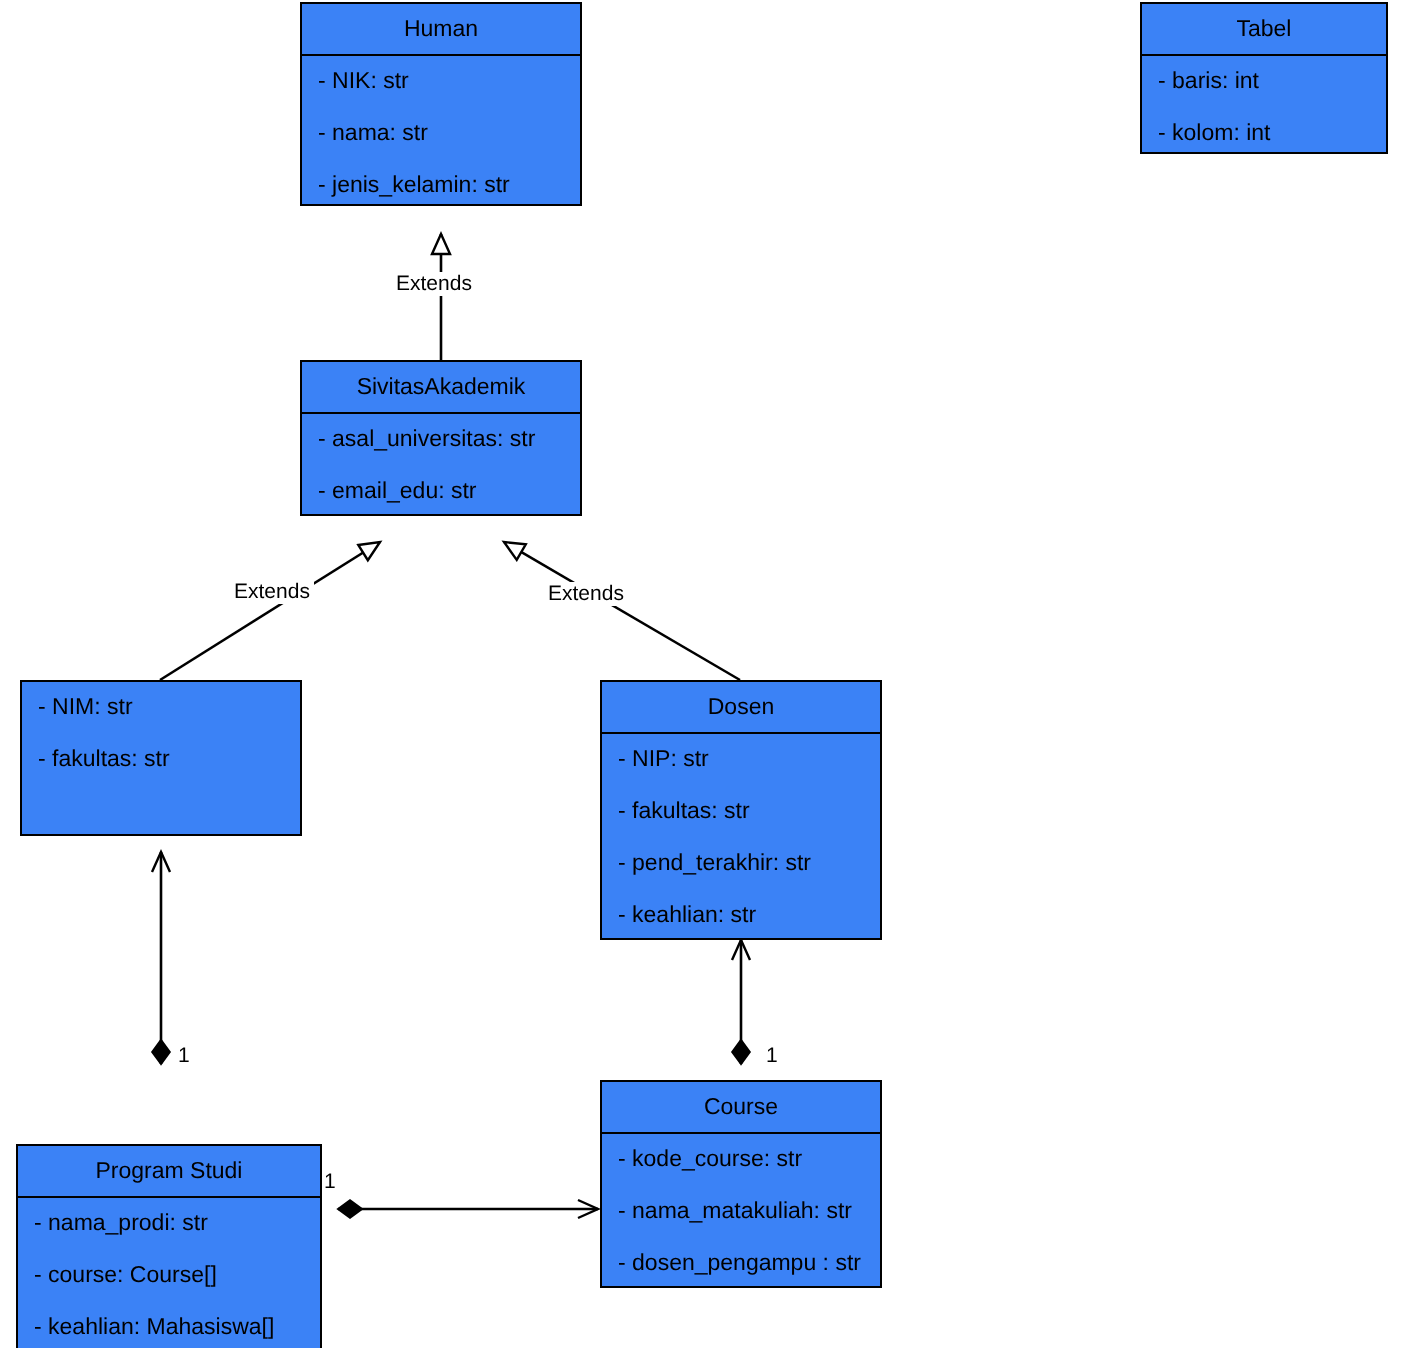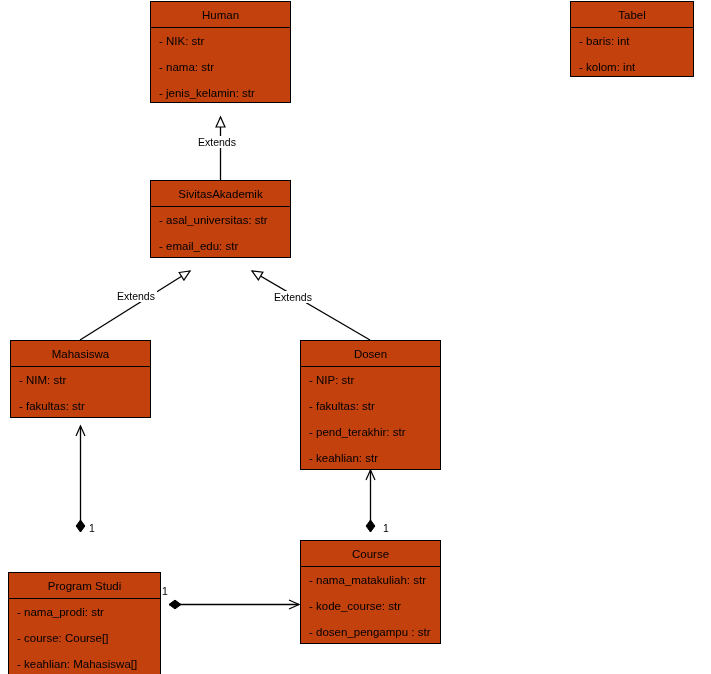--- a/index.html
+++ b/index.html
@@ -16,21 +16,21 @@
     position: relative;
     width: 711px;
     height: 674px;
     background: #ffffff;
     overflow: hidden;
   }
   .uml-class {
     position: absolute;
     box-sizing: border-box;
     border: 1.4px solid #000000;
-    background: #c2410c;
+    background: #3b82f6;
     z-index: 3;
   }
   .uml-header {
     box-sizing: border-box;
     height: 26px;
     line-height: 26px;
     text-align: center;
     font-size: 11.5px;
     border-bottom: 1.4px solid #000000;
     white-space: nowrap;
@@ -144,21 +144,20 @@
 
   <div class="uml-class" style="left:150px; top:180px; width:141px; height:78px;">
     <div class="uml-header">SivitasAkademik</div>
     <div class="uml-attrs">
       <div class="uml-attr">- asal_universitas: str</div>
       <div class="uml-attr">- email_edu: str</div>
     </div>
   </div>
 
   <div class="uml-class" style="left:10px; top:340px; width:141px; height:78px;">
-    <div class="uml-header">Mahasiswa</div>
     <div class="uml-attrs">
       <div class="uml-attr">- NIM: str</div>
       <div class="uml-attr">- fakultas: str</div>
     </div>
   </div>
 
   <div class="uml-class" style="left:300px; top:340px; width:141px; height:130px;">
     <div class="uml-header">Dosen</div>
     <div class="uml-attrs">
       <div class="uml-attr">- NIP: str</div>
@@ -173,22 +172,22 @@
     <div class="uml-attrs">
       <div class="uml-attr">- nama_prodi: str</div>
       <div class="uml-attr">- course: Course[]</div>
       <div class="uml-attr">- keahlian: Mahasiswa[]</div>
     </div>
   </div>
 
   <div class="uml-class" style="left:300px; top:540px; width:141px; height:104px;">
     <div class="uml-header">Course</div>
     <div class="uml-attrs">
+      <div class="uml-attr">- kode_course: str</div>
       <div class="uml-attr">- nama_matakuliah: str</div>
-      <div class="uml-attr">- kode_course: str</div>
       <div class="uml-attr">- dosen_pengampu : str</div>
     </div>
   </div>
 
   <div class="edge-label" style="left:196px; top:136px;">Extends</div>
 
   <div class="edge-label" style="left:115px; top:290px;">Extends</div>
 
   <div class="edge-label" style="left:272px; top:291px;">Extends</div>
 

